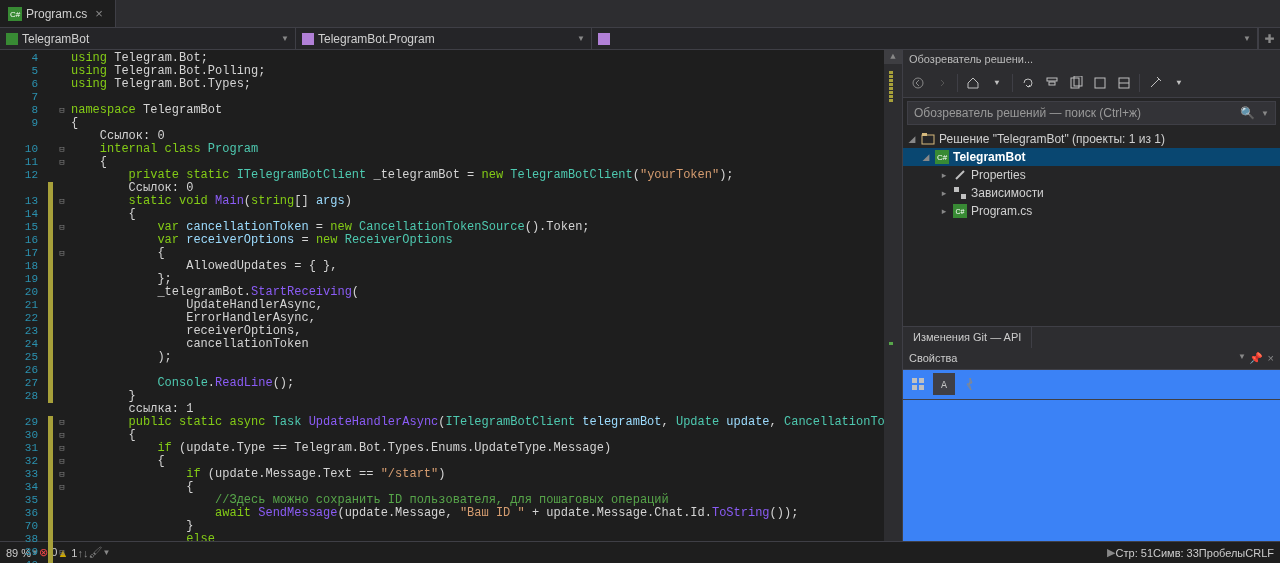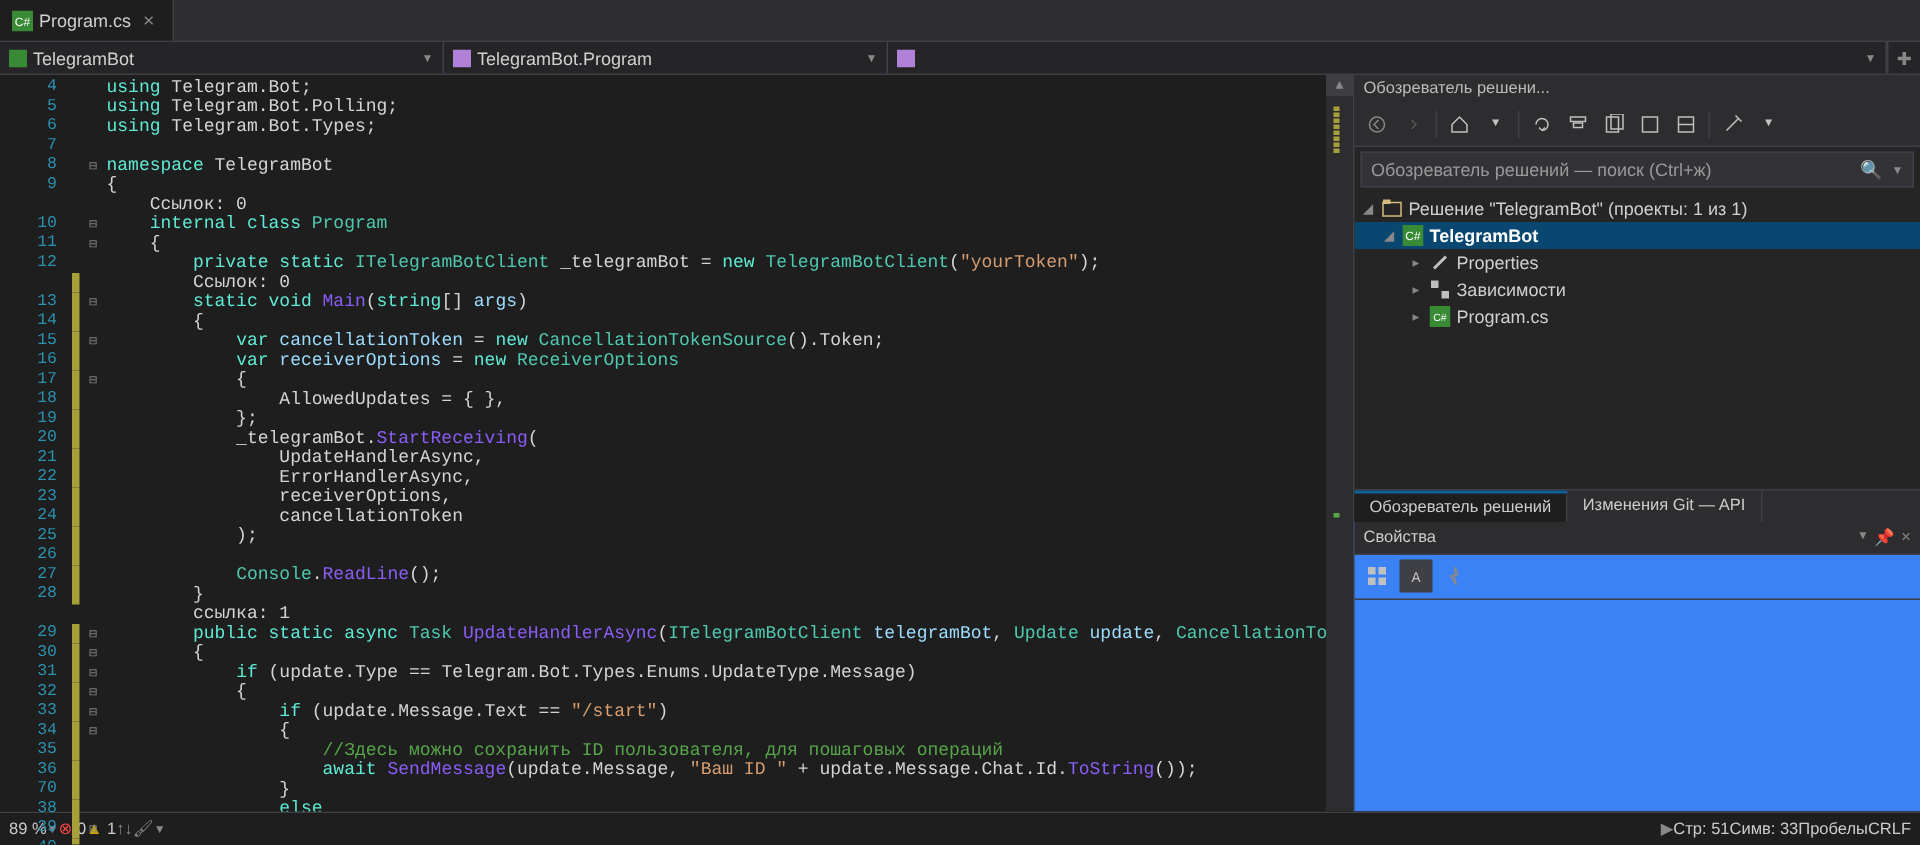--- a/index.html
+++ b/index.html
@@ -105,21 +105,21 @@
   flex: 1;
   padding-top: 2px;
   white-space: pre;
   overflow: hidden;
 }
 .line {
   height: 13px;
   line-height: 13px;
   font-size: 12px;
 }
-.kw { color: #5eead4; }
+.kw { color: #84cc16; }
 .type { color: #4ec9b0; }
 .str { color: #d69d70; }
 .mth { color: #8b5cf6; }
 .cmt { color: #57a64a; }
 .param { color: #9cdcfe; }
 .scrollbar-v {
   width: 18px;
   background: #2d2d30;
   position: absolute;
   right: 0; top: 0; bottom: 0;
@@ -558,23 +558,20 @@
         <span class="ticon">
             <svg width="14" height="14">
               <rect width="14" height="14" fill="#388a34"></rect>
               <text x="7" y="10" font-size="7" text-anchor="middle" fill="#fff">C#</text>
             </svg>
           </span>
         <span>Program.cs</span>
       </div>
     </div>
     <div class="bottom-tabs">
-      <div class="btab active">
-          <span>Обозреватель решений</span>
-        </div>
       <div class="btab">
           <span>Изменения Git — API</span>
         </div>
     </div>
     <div class="props">
       <div class="props-head">
         <span>Свойства</span>
         <span class="head-ctrls">
           <span class="tri">▼</span>
           <span>📌</span>

